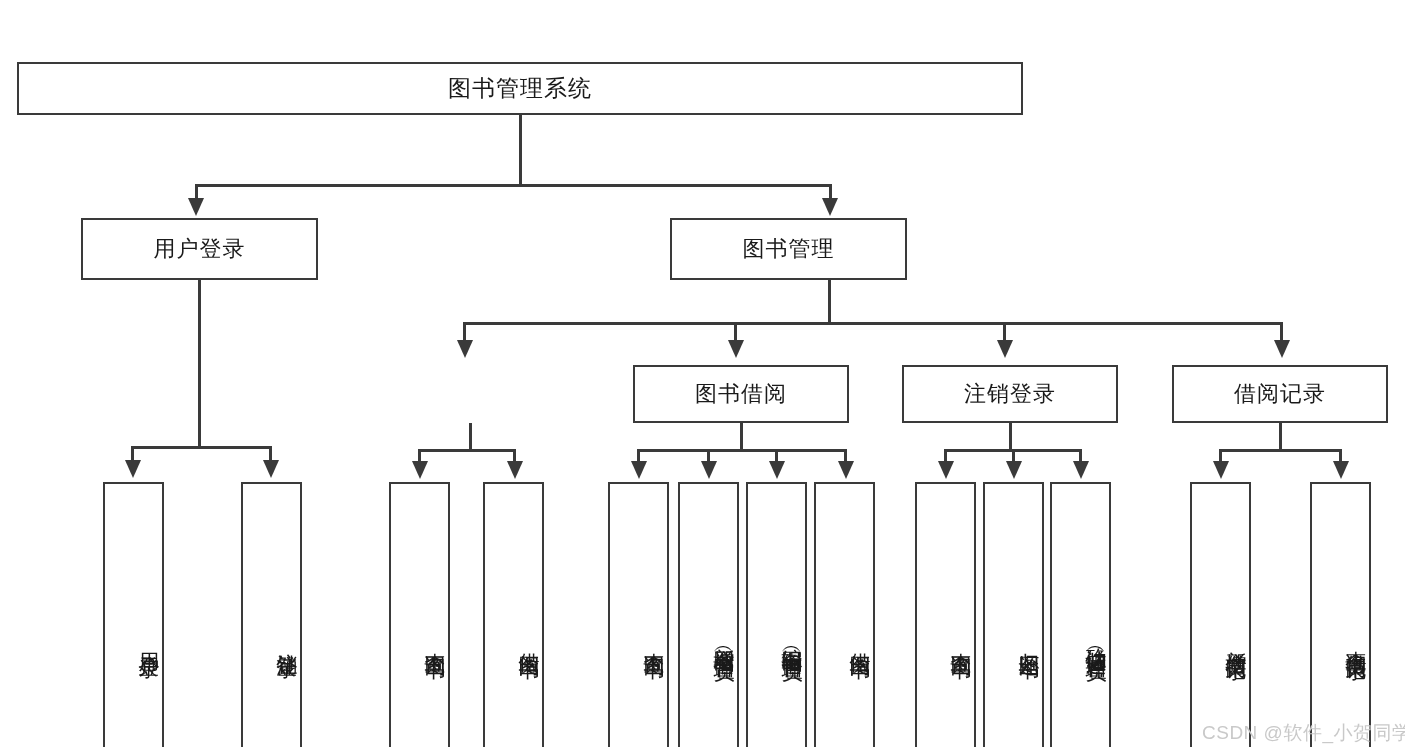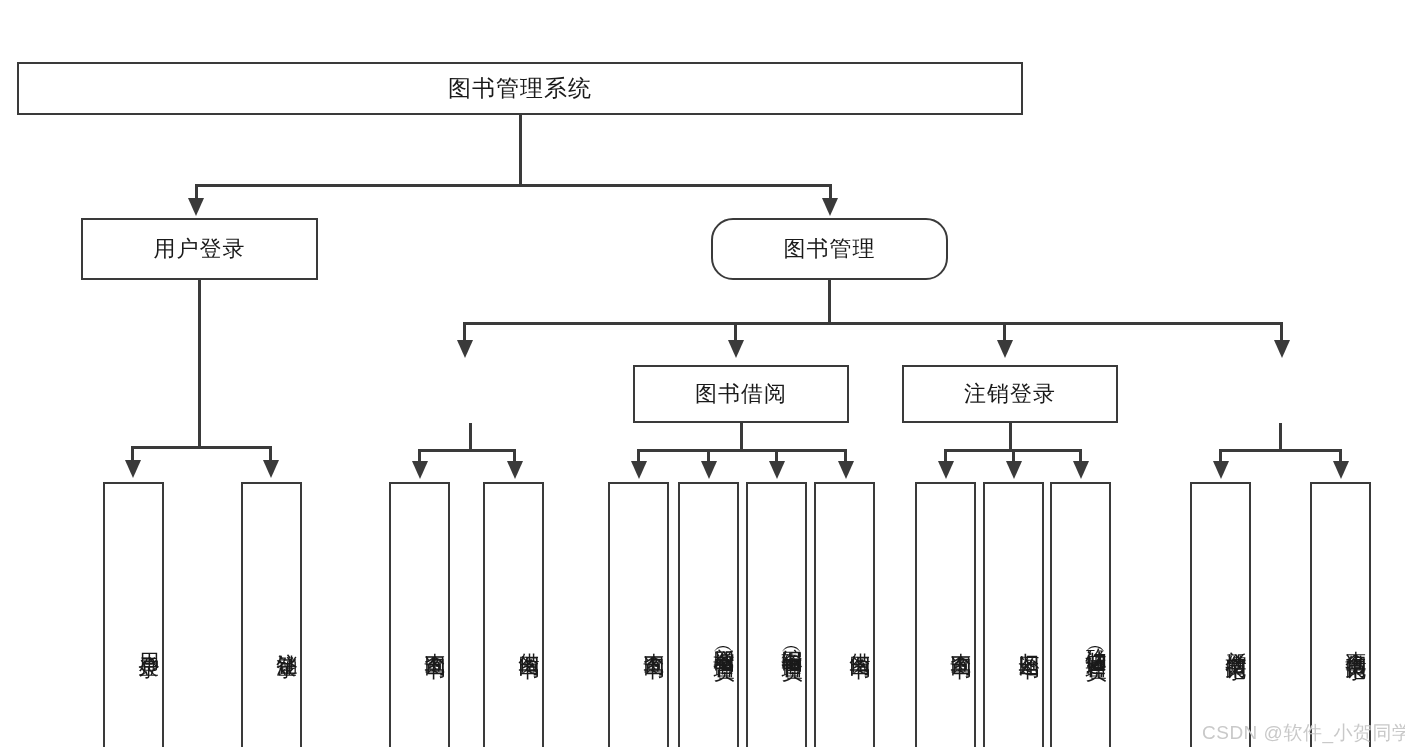--- a/index.html
+++ b/index.html
@@ -139,27 +139,28 @@
   <div class="hline" style="left:1220px;top:401px;width:122px;"></div>
   <div class="vline" style="left:1219px;top:401px;height:14px;"></div>
   <div class="arrow" style="left:1213px;top:413px;"></div>
   <div class="vline" style="left:1339px;top:401px;height:14px;"></div>
   <div class="arrow" style="left:1333px;top:413px;"></div>
 
   <div class="node horiz root" style="left: 17px; top: 14px; width: 1006px; height: 53px;">图书管理系统</div>
 
   <div class="node horiz" style="left: 81px; top: 170px; width: 237px; height: 62px;">用户登录</div>
 
-  <div class="node horiz" style="left: 711px; top: 170px; width: 237px; height: 62px; border-radius: 22px;">图书管理</div>
+  <div class="node horiz" style="left: 670px; top: 170px; width: 237px; height: 62px;">图书管理</div>
 
 
   <div class="node horiz" style="left: 633px; top: 317px; width: 216px; height: 58px;">图书借阅</div>
 
   <div class="node horiz" style="left: 902px; top: 317px; width: 216px; height: 58px;">注销登录</div>
 
+  <div class="node horiz" style="left: 1172px; top: 317px; width: 216px; height: 58px;">借阅记录</div>
 
   <div class="node vert" style="left: 103px; top: 434px; width: 61px; height: 300px;">
       <span class="vlabel">用户登录</span>
     </div>
   <div class="node vert" style="left: 241px; top: 434px; width: 61px; height: 300px;">
       <span class="vlabel">注销登录</span>
     </div>
   <div class="node vert" style="left: 389px; top: 434px; width: 61px; height: 300px;">
       <span class="vlabel">查询图书</span>
     </div>

